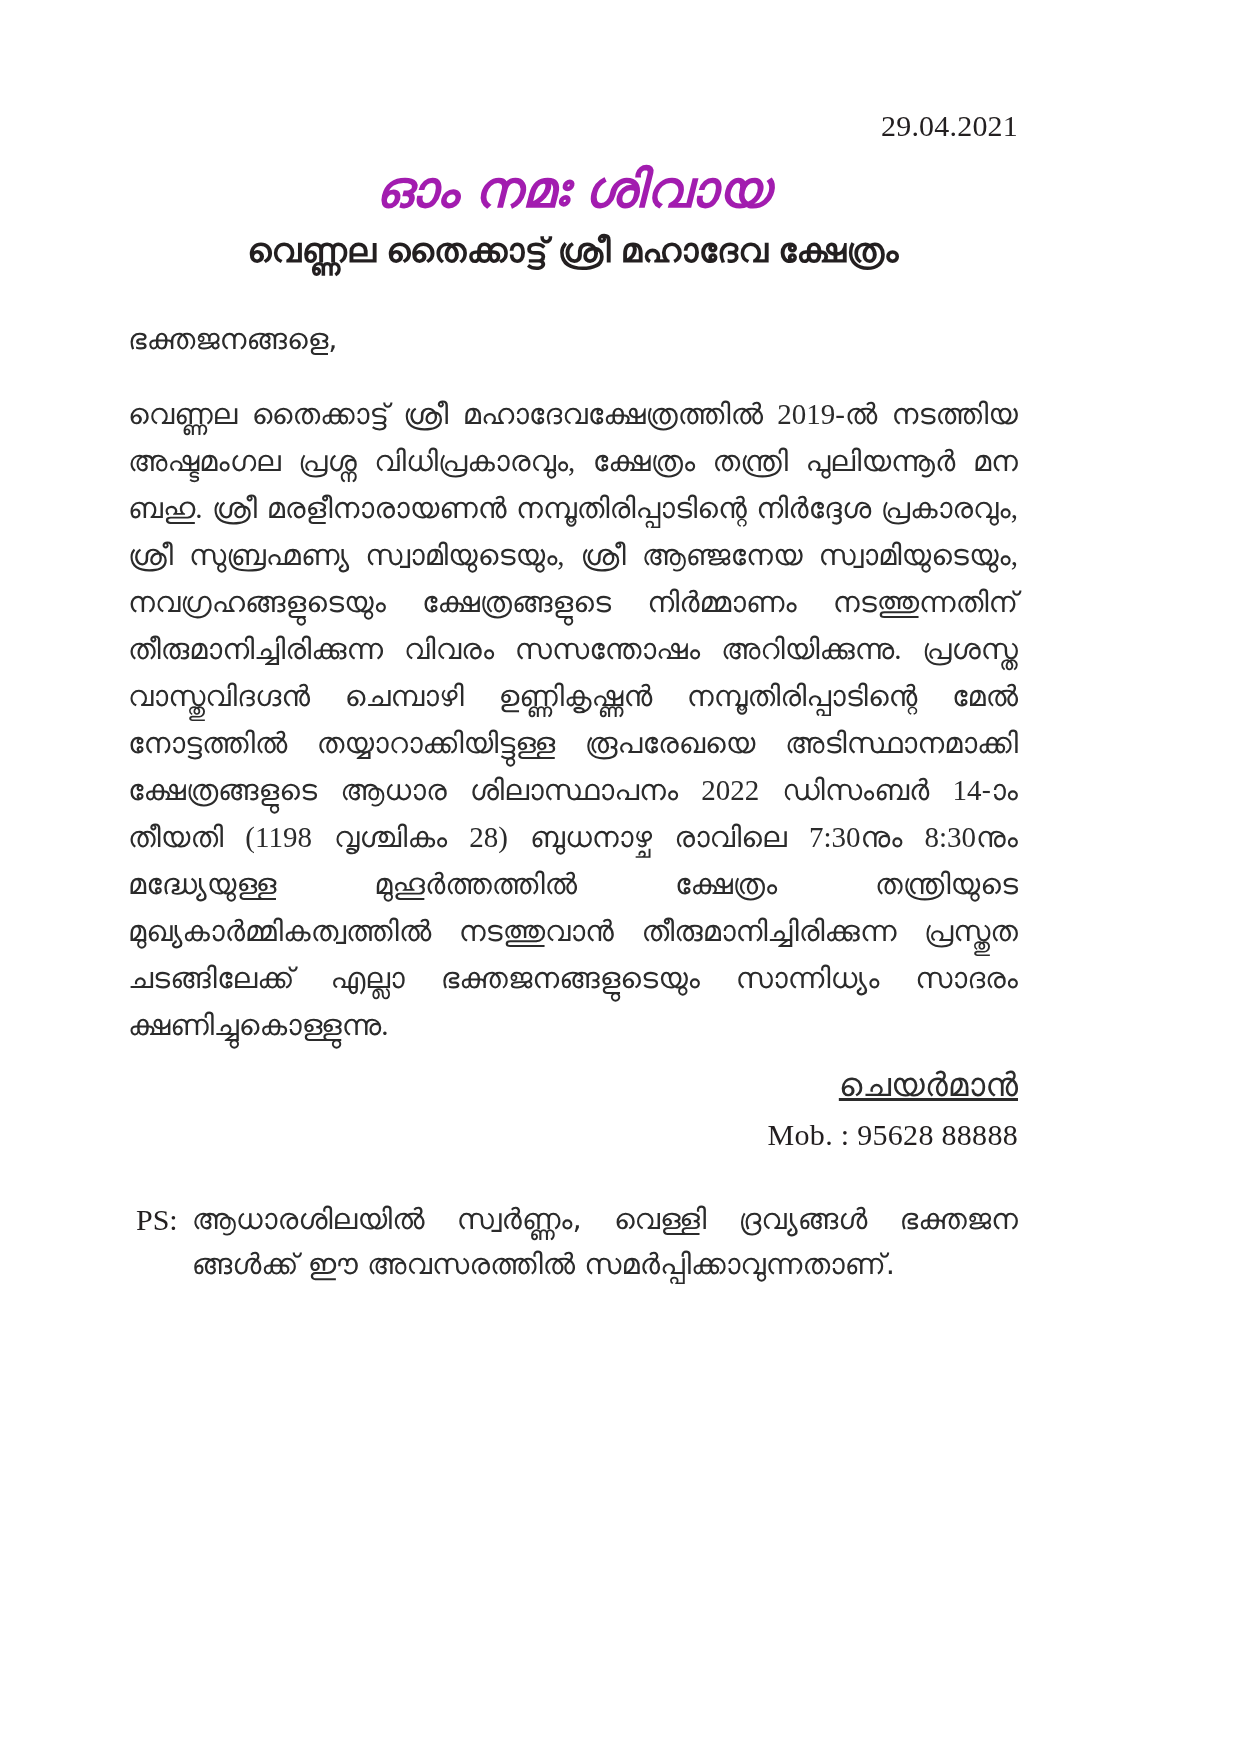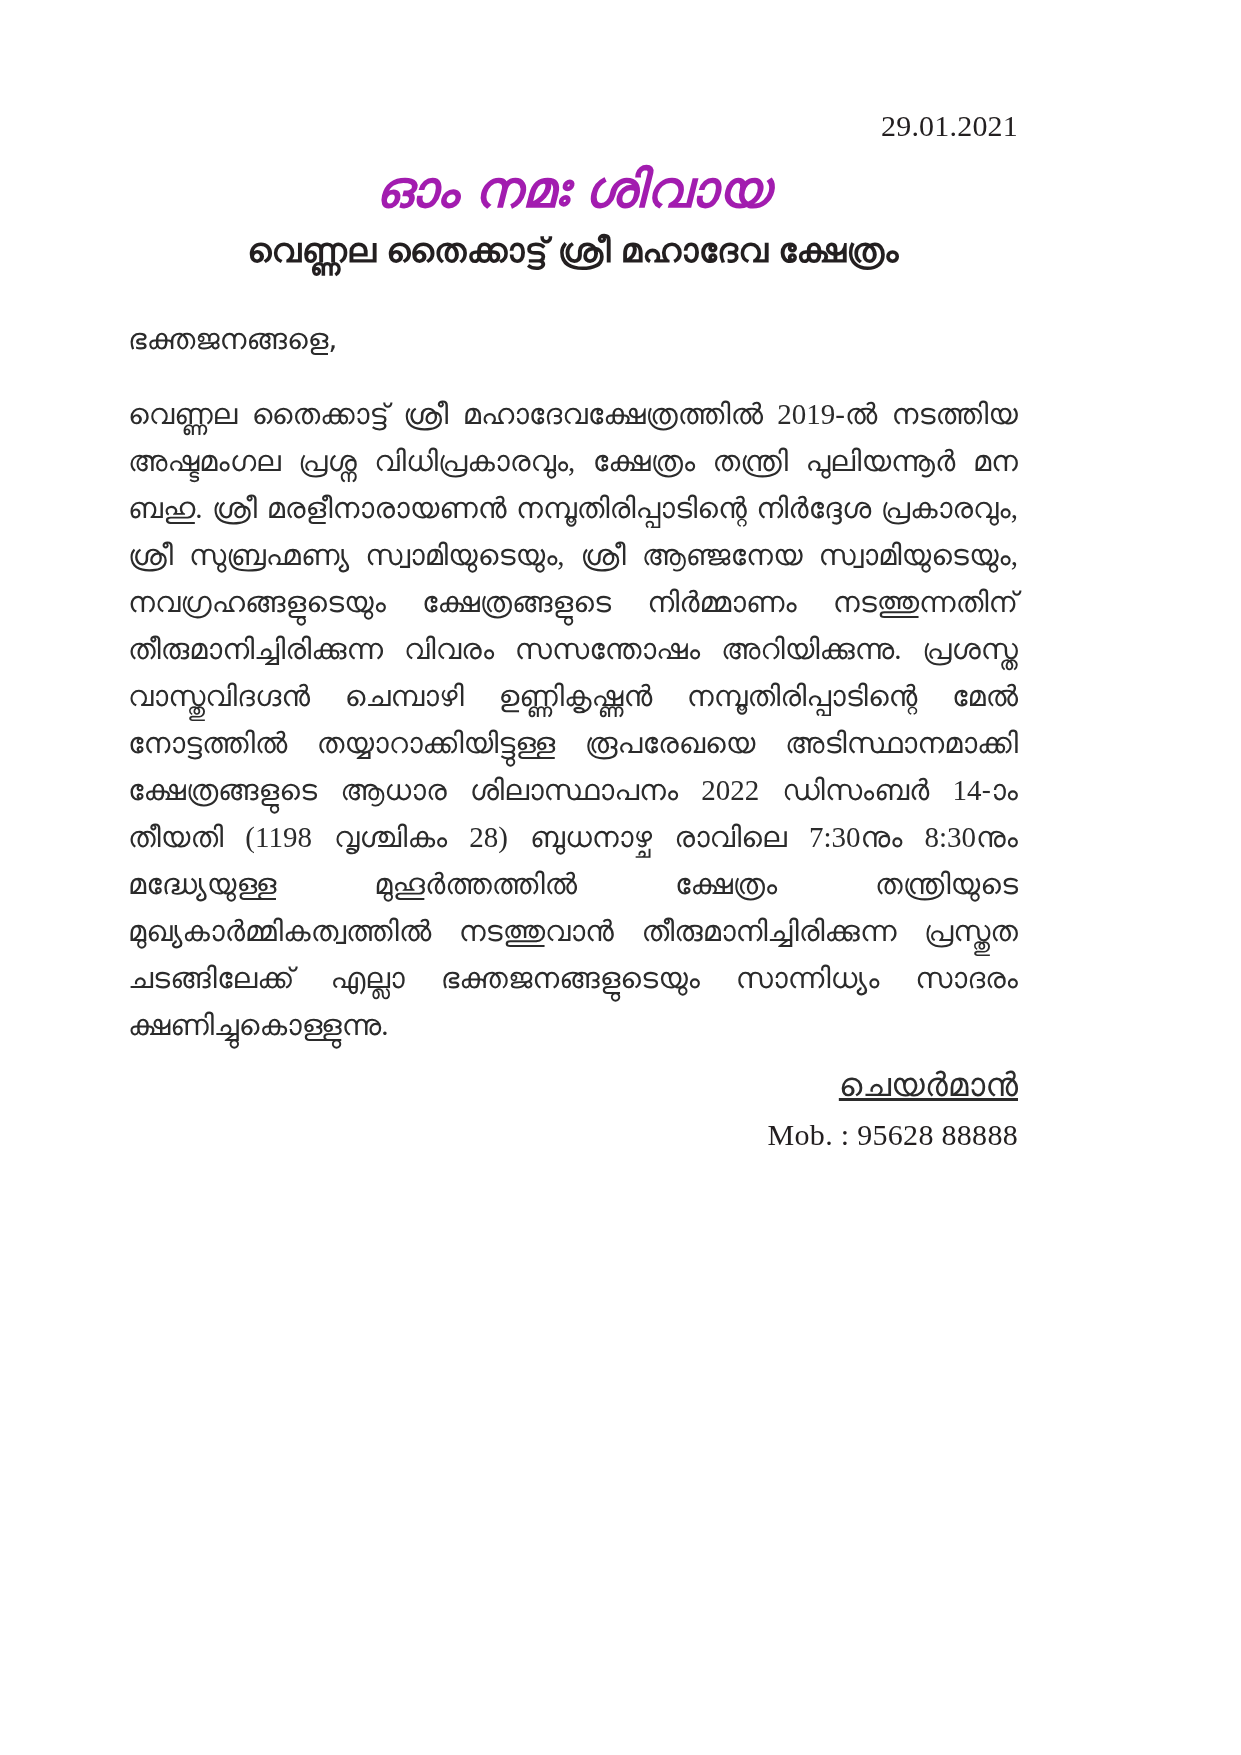--- a/index.html
+++ b/index.html
@@ -136,31 +136,35 @@
     text-align-last: left;
     flex: 1 1 auto;
   }
 </style>
 </head>
 <body>
 
 <div class="page">
   <div class="content">
 
-    <div class="date-line">29.01.2021</div>
+    <div class="date-line">29.04.2021</div>
 
     <div class="title-om">ഓം നമഃ ശിവായ</div>
 
     <div class="title-temple">വെണ്ണല തൈക്കാട്ട് ശ്രീ മഹാദേവ ക്ഷേത്രം</div>
 
 
     <p class="para para-salutation">ഭക്തജനങ്ങളെ,</p>
 
     <p class="para para-main">വെണ്ണല തൈക്കാട്ട് ശ്രീ മഹാദേവക്ഷേത്രത്തിൽ 2019-ൽ നടത്തിയ അഷ്ടമംഗല പ്രശ്ന വിധിപ്രകാരവും, ക്ഷേത്രം തന്ത്രി പുലിയന്നൂർ മന ബഹു. ശ്രീ മരളീനാരായണൻ നമ്പൂതിരിപ്പാടിന്റെ നിർദ്ദേശ പ്രകാരവും, ശ്രീ സുബ്രഹ്മണ്യ സ്വാമിയുടെയും, ശ്രീ ആഞ്ജനേയ സ്വാമിയുടെയും, നവഗ്രഹങ്ങളുടെയും ക്ഷേത്രങ്ങളുടെ നിർമ്മാണം നടത്തുന്നതിന് തീരുമാനിച്ചിരിക്കുന്ന വിവരം സസന്തോഷം അറിയിക്കുന്നു. പ്രശസ്ത വാസ്തുവിദഗ്ദൻ ചെമ്പാഴി ഉണ്ണികൃഷ്ണൻ നമ്പൂതിരിപ്പാടിന്റെ മേൽ നോട്ടത്തിൽ തയ്യാറാക്കിയിട്ടുള്ള രൂപരേഖയെ അടിസ്ഥാനമാക്കി ക്ഷേത്രങ്ങളുടെ ആധാര ശിലാസ്ഥാപനം 2022 ഡിസംബർ 14-ാം തീയതി (1198 വൃശ്ചികം 28) ബുധനാഴ്ച രാവിലെ 7:30നും 8:30നും മദ്ധ്യേയുള്ള മുഹൂർത്തത്തിൽ ക്ഷേത്രം തന്ത്രിയുടെ മുഖ്യകാർമ്മികത്വത്തിൽ നടത്തുവാൻ തീരുമാനിച്ചിരിക്കുന്ന പ്രസ്തുത ചടങ്ങിലേക്ക് എല്ലാ ഭക്തജനങ്ങളുടെയും സാന്നിധ്യം സാദരം ക്ഷണിച്ചുകൊള്ളുന്നു.</p>
 
     <div class="signature">
       <p class="sig-line">ചെയർമാൻ</p>
       <p class="sig-mobile">Mob. : 95628 88888</p>
     </div>
 
+    <div class="ps-block">
+      <span class="ps-label">PS:</span>
+      <span class="ps-text">ആധാരശിലയിൽ സ്വർണ്ണം, വെള്ളി ദ്രവ്യങ്ങൾ ഭക്തജന ങ്ങൾക്ക് ഈ അവസരത്തിൽ സമർപ്പിക്കാവുന്നതാണ്.</span>
+    </div>
 
   </div>
 </div>
 
 </body></html>

